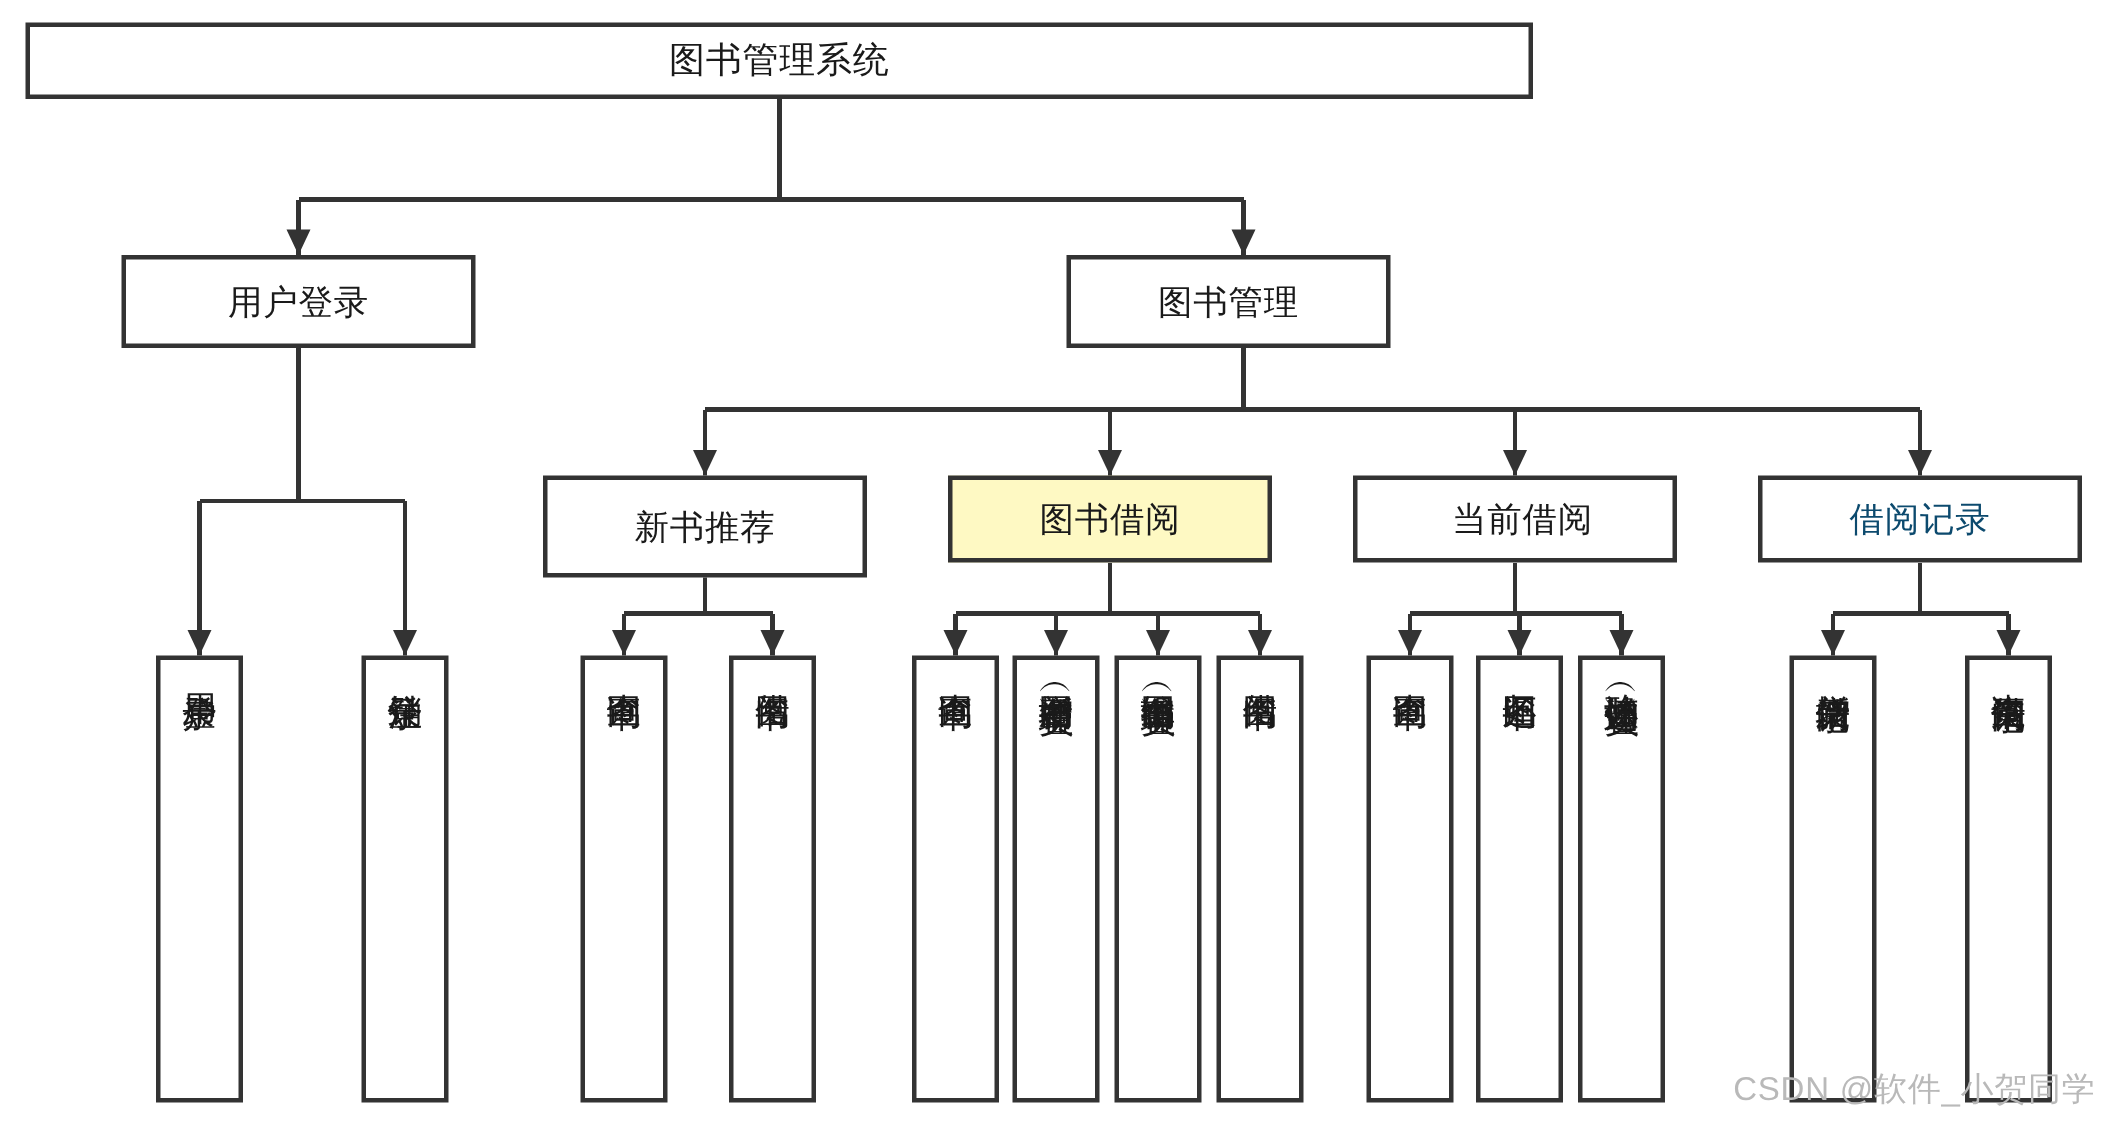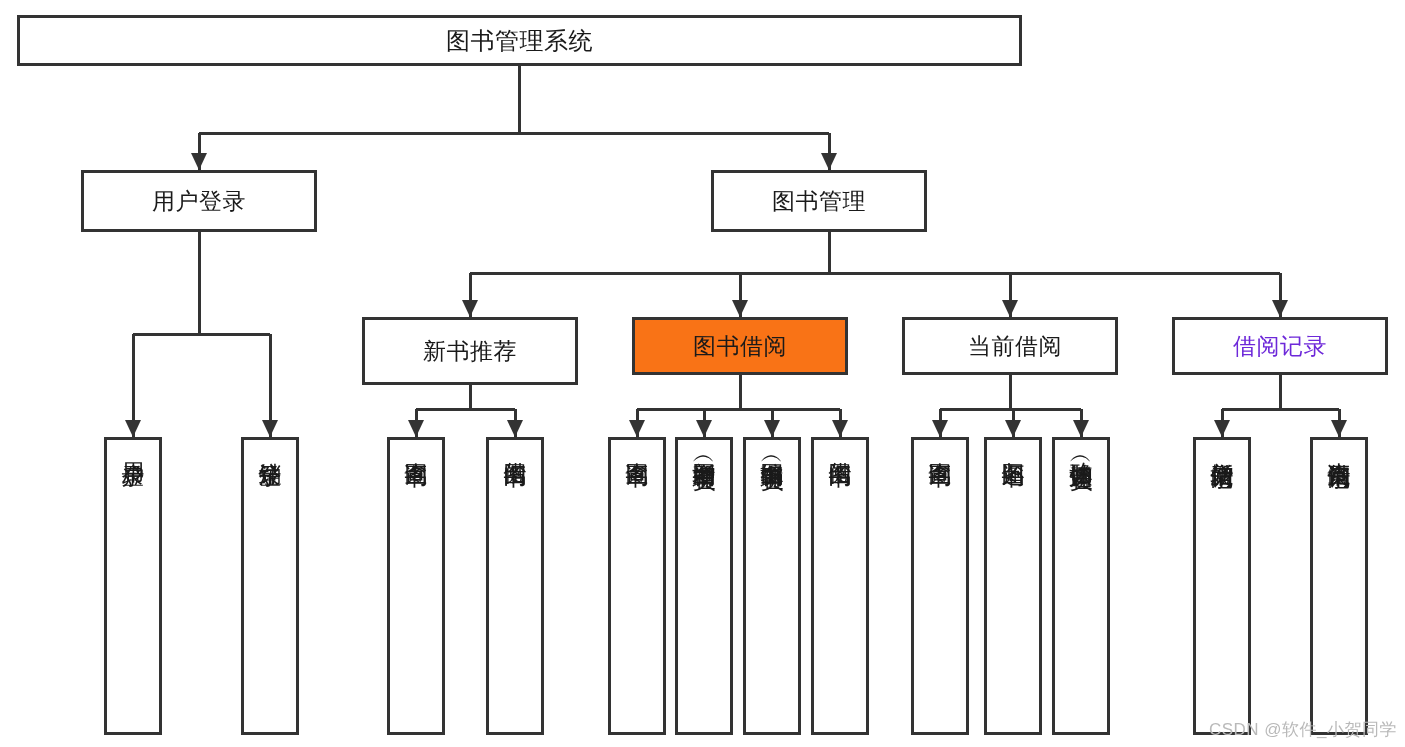--- a/index.html
+++ b/index.html
@@ -60,21 +60,21 @@
     padding-top: 4px;
   }
   .node.root .node-label {
     font-size: 24px;
   }
   .watermark {
     position: absolute;
     right: 8px;
     bottom: 6px;
     color: #b9b9b9;
-    font-size: 17px;
+    font-size: 22px;
     letter-spacing: 0.5px;
     white-space: nowrap;
     user-select: none;
   }
 </style>
 </head>
 <body>
 
 <div id="diagram-root">
   <svg id="connectors" viewBox="0 0 1405 747">
@@ -137,28 +137,28 @@
       </div>
       <div class="node" style="left: 81px; top: 170px; width: 236px; height: 62px; border-color: rgb(51, 51, 51); background: rgb(255, 255, 255);">
         <span class="node-label" style="color: rgb(26, 26, 26);">用户登录</span>
       </div>
       <div class="node" style="left: 711px; top: 170px; width: 216px; height: 62px; border-color: rgb(51, 51, 51); background: rgb(255, 255, 255);">
         <span class="node-label" style="color: rgb(26, 26, 26);">图书管理</span>
       </div>
       <div class="node" style="left: 362px; top: 317px; width: 216px; height: 68px; border-color: rgb(51, 51, 51); background: rgb(255, 255, 255);">
         <span class="node-label" style="color: rgb(26, 26, 26);">新书推荐</span>
       </div>
-      <div class="node" style="left: 632px; top: 317px; width: 216px; height: 58px; border-color: rgb(51, 51, 51); background: #f97316;">
+      <div class="node" style="left: 632px; top: 317px; width: 216px; height: 58px; border-color: rgb(51, 51, 51); background: #fef9c3;">
         <span class="node-label" style="color: rgb(26, 26, 26);">图书借阅</span>
       </div>
       <div class="node" style="left: 902px; top: 317px; width: 216px; height: 58px; border-color: rgb(51, 51, 51); background: rgb(255, 255, 255); padding-left: 10px;">
         <span class="node-label" style="color: rgb(26, 26, 26);">当前借阅</span>
       </div>
       <div class="node" style="left: 1172px; top: 317px; width: 216px; height: 58px; border-color: rgb(51, 51, 51); background: rgb(255, 255, 255);">
-        <span class="node-label" style="color: #6d28d9;">借阅记录</span>
+        <span class="node-label" style="color: #0c4a6e;">借阅记录</span>
       </div>
       <div class="node vertical" style="left: 104px; top: 437px; width: 58px; height: 298px; border-color: rgb(51, 51, 51); background: rgb(255, 255, 255);">
         <span class="node-label" style="color: rgb(26, 26, 26);">用户登录</span>
       </div>
       <div class="node vertical" style="left: 241px; top: 437px; width: 58px; height: 298px; border-color: rgb(51, 51, 51); background: rgb(255, 255, 255);">
         <span class="node-label" style="color: rgb(26, 26, 26);">注销登录</span>
       </div>
       <div class="node vertical" style="left: 387px; top: 437px; width: 58px; height: 298px; border-color: rgb(51, 51, 51); background: rgb(255, 255, 255);">
         <span class="node-label" style="color: rgb(26, 26, 26);">查询图书</span>
       </div>

